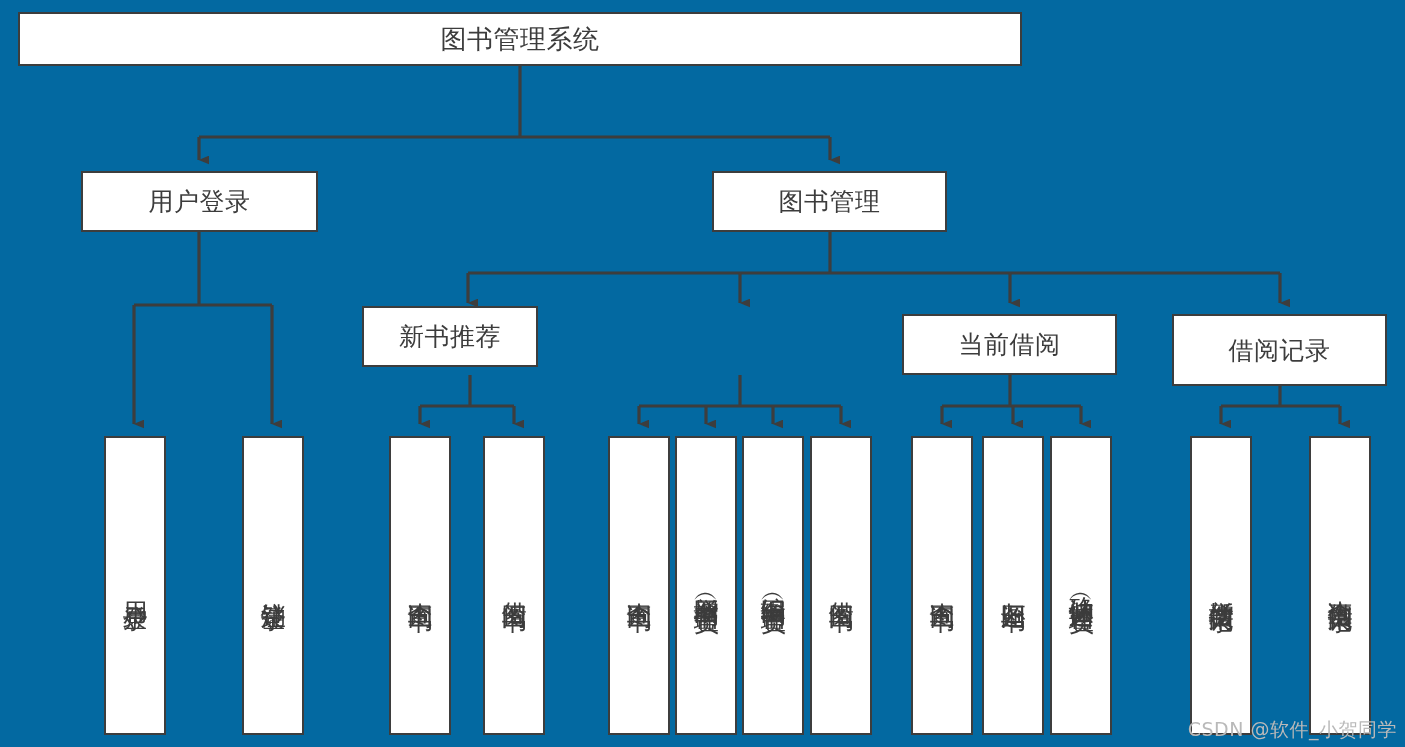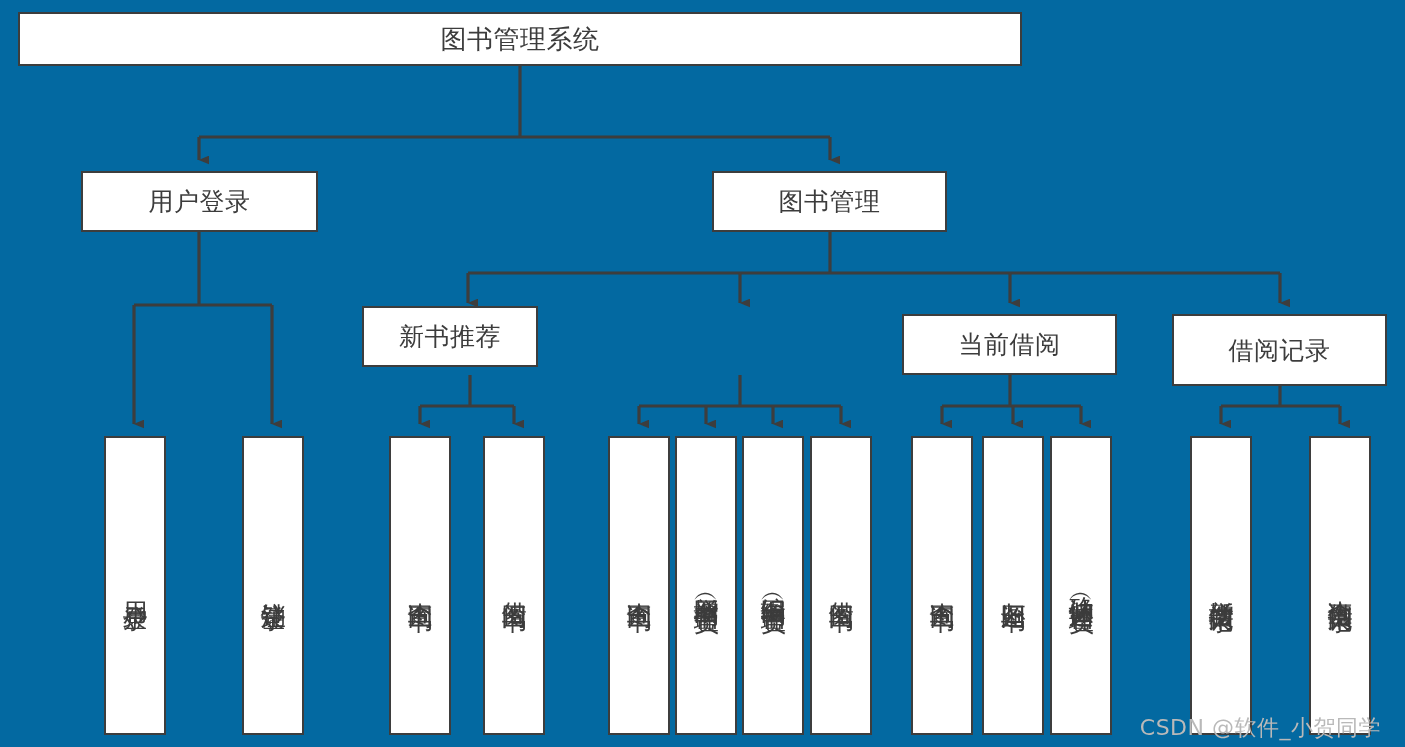--- a/index.html
+++ b/index.html
@@ -60,23 +60,23 @@
     writing-mode: vertical-rl;
     text-orientation: upright;
     font-size: 25px;
     line-height: 1.02;
     letter-spacing: 2px;
     white-space: nowrap;
     max-height: 285px;
   }
   .watermark {
     position: absolute;
-    right: 24px;
+    right: 8px;
     bottom: 4px;
-    font-size: 22px;
+    font-size: 19px;
     color: #b9b9b9;
     white-space: nowrap;
     letter-spacing: 0.5px;
   }
 </style>
 </head>
 <body>
 
 <div id="canvas" style="background: #0369a1;">
 

